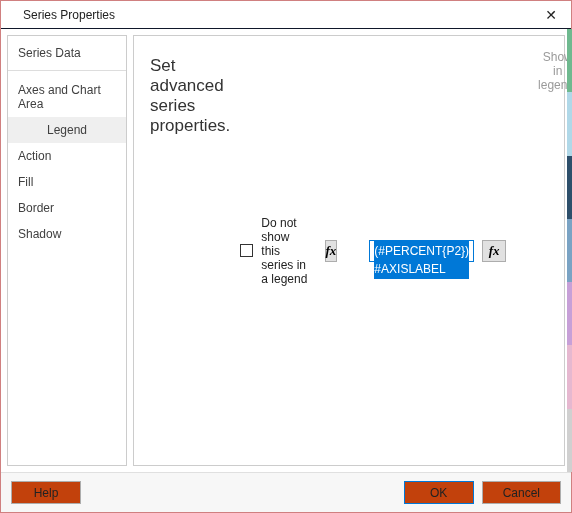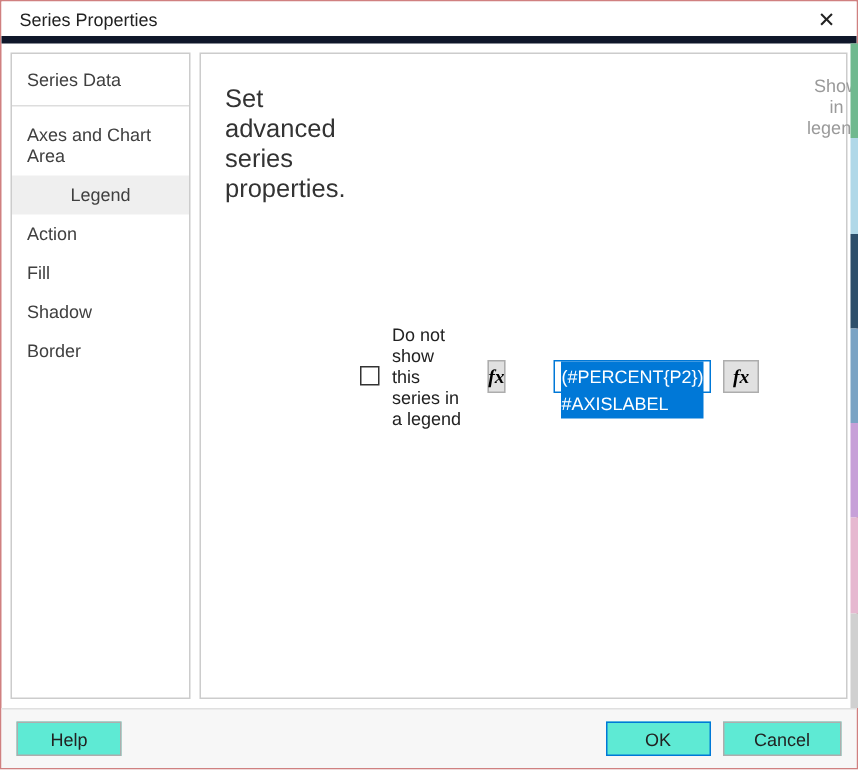--- a/index.html
+++ b/index.html
@@ -19,23 +19,23 @@
     background: #fff;
     border: 1px solid #d08080;
     position: relative;
     display: flex;
     flex-direction: column;
   }
   .titlebar {
     height: 28px;
     display: flex;
     align-items: center;
-    padding: 0 0 0 12px;
-    background: #fff;
-    border-bottom: 5px solid #0f172a;
+    padding: 0 0 0 22px;
+    background: #fff;
+    border-bottom: 1px solid #0f172a;
     gap: 48px;
   }
   .titlebar .title { flex: 1; font-size: 12px; }
   .titlebar .close {
     width: 40px; height: 28px;
     display: flex; align-items: center; justify-content: center;
     font-size: 14px;
   }
   .body {
     flex: 1;
@@ -153,21 +153,21 @@
     align-items: center;
     padding: 0 10px;
     gap: 8px;
     background: #f7f7f7;
   }
   .footer .gap { flex: 1; }
   .btn {
     min-width: 70px;
     height: 23px;
     border: 1px solid #adadad;
-    background: #5eead4;
+    background: #c2410c;
     display: flex;
     align-items: center;
     justify-content: center;
     font-size: 12px;
     padding: 0 20px;
   }
   .btn.primary {
     border: 1px solid #0078d7;
   }
   .edge-strip {
@@ -205,24 +205,24 @@
       <div class="nav-item selected">
         <span>Legend</span>
       </div>
       <div class="nav-item">
         <span>Action</span>
       </div>
       <div class="nav-item">
         <span>Fill</span>
       </div>
       <div class="nav-item">
+        <span>Border</span>
+      </div>
+      <div class="nav-item">
         <span>Shadow</span>
-      </div>
-      <div class="nav-item">
-        <span>Border</span>
       </div>
     </div>
 
     <div class="content">
       <div class="heading">Set advanced series properties.</div>
 
       <div class="row">
         <div class="checkbox"></div>
         <span>Do not show this series in a legend</span>
         <div class="spacer"></div>

